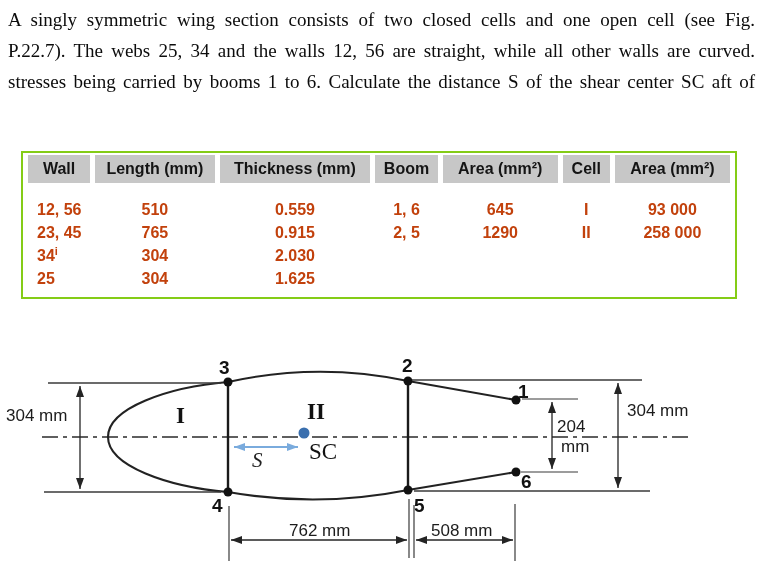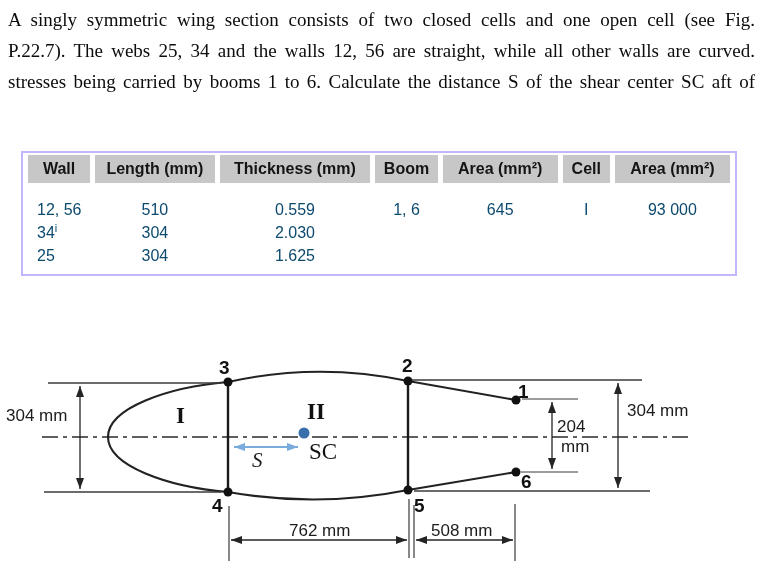--- a/index.html
+++ b/index.html
@@ -5,27 +5,27 @@
   html,body{margin:0;padding:0;background:#ffffff;}
   .page{position:relative;width:761px;height:565px;background:#ffffff;overflow:hidden;
         font-family:"Liberation Serif",serif;color:#0d0d0d;}
   
   .problem{position:absolute;left:8px;top:4px;width:747px;
            font-size:19px;line-height:31px;color:#0c0c0c;}
   .jline{text-align:justify;text-align-last:justify;}
   .lline{text-align:left;}
   
   .ptable{position:absolute;left:21px;top:151px;width:716px;
-          border:2px solid #c4b5fd;border-collapse:separate;border-spacing:5px 2px;
+          border:2px solid #84cc16;border-collapse:separate;border-spacing:5px 2px;
           table-layout:fixed;background:#ffffff;
           font-family:"Liberation Sans",sans-serif;}
   .ptable th{background:#c7c7c7;color:#141414;font-weight:700;font-size:16px;
              padding:3px 2px;height:22px;text-align:center;white-space:nowrap;}
-  .ptable td{font-size:16px;color:#0c4a6e;text-align:center;padding:0 2px;
-             line-height:21px;white-space:nowrap;}
+  .ptable td{font-size:16px;color:#c2410c;text-align:center;padding:0 2px;
+             line-height:21px;white-space:nowrap;font-weight:bold;}
   .ptable td.c-wall{text-align:left;padding-left:9px;}
   .ptable tbody tr:first-child td{padding-top:14px;}
   .ptable tbody tr:last-child td{padding-bottom:6px;}
   .ptable sup{font-size:11px;line-height:0;}
   
   .fig{position:absolute;left:0;top:330px;}
   .fig .flab{font:17px "Liberation Sans",sans-serif;fill:#1c1c1c;}
   .fig .fnum{font:700 19px "Liberation Sans",sans-serif;fill:#111;}
   .fig .fcell{font:700 23px "Liberation Serif",serif;fill:#111;}
   .fig .fsc{font:23px "Liberation Serif",serif;fill:#111;}
@@ -71,20 +71,29 @@
     </thead>
     <tbody>
       <tr>
         <td class="c-wall"><span>12, 56</span><sup></sup></td>
         <td>510</td>
         <td>0.559</td>
         <td>1, 6</td>
         <td>645</td>
         <td>I</td>
         <td>93 000</td>
+      </tr>
+      <tr>
+        <td class="c-wall"><span>23, 45</span><sup></sup></td>
+        <td>765</td>
+        <td>0.915</td>
+        <td>2, 5</td>
+        <td>1290</td>
+        <td>II</td>
+        <td>258 000</td>
       </tr>
       <tr>
         <td class="c-wall"><span>34</span><sup>i</sup></td>
         <td>304</td>
         <td>2.030</td>
         <td></td>
         <td></td>
         <td></td>
         <td></td>
       </tr>

